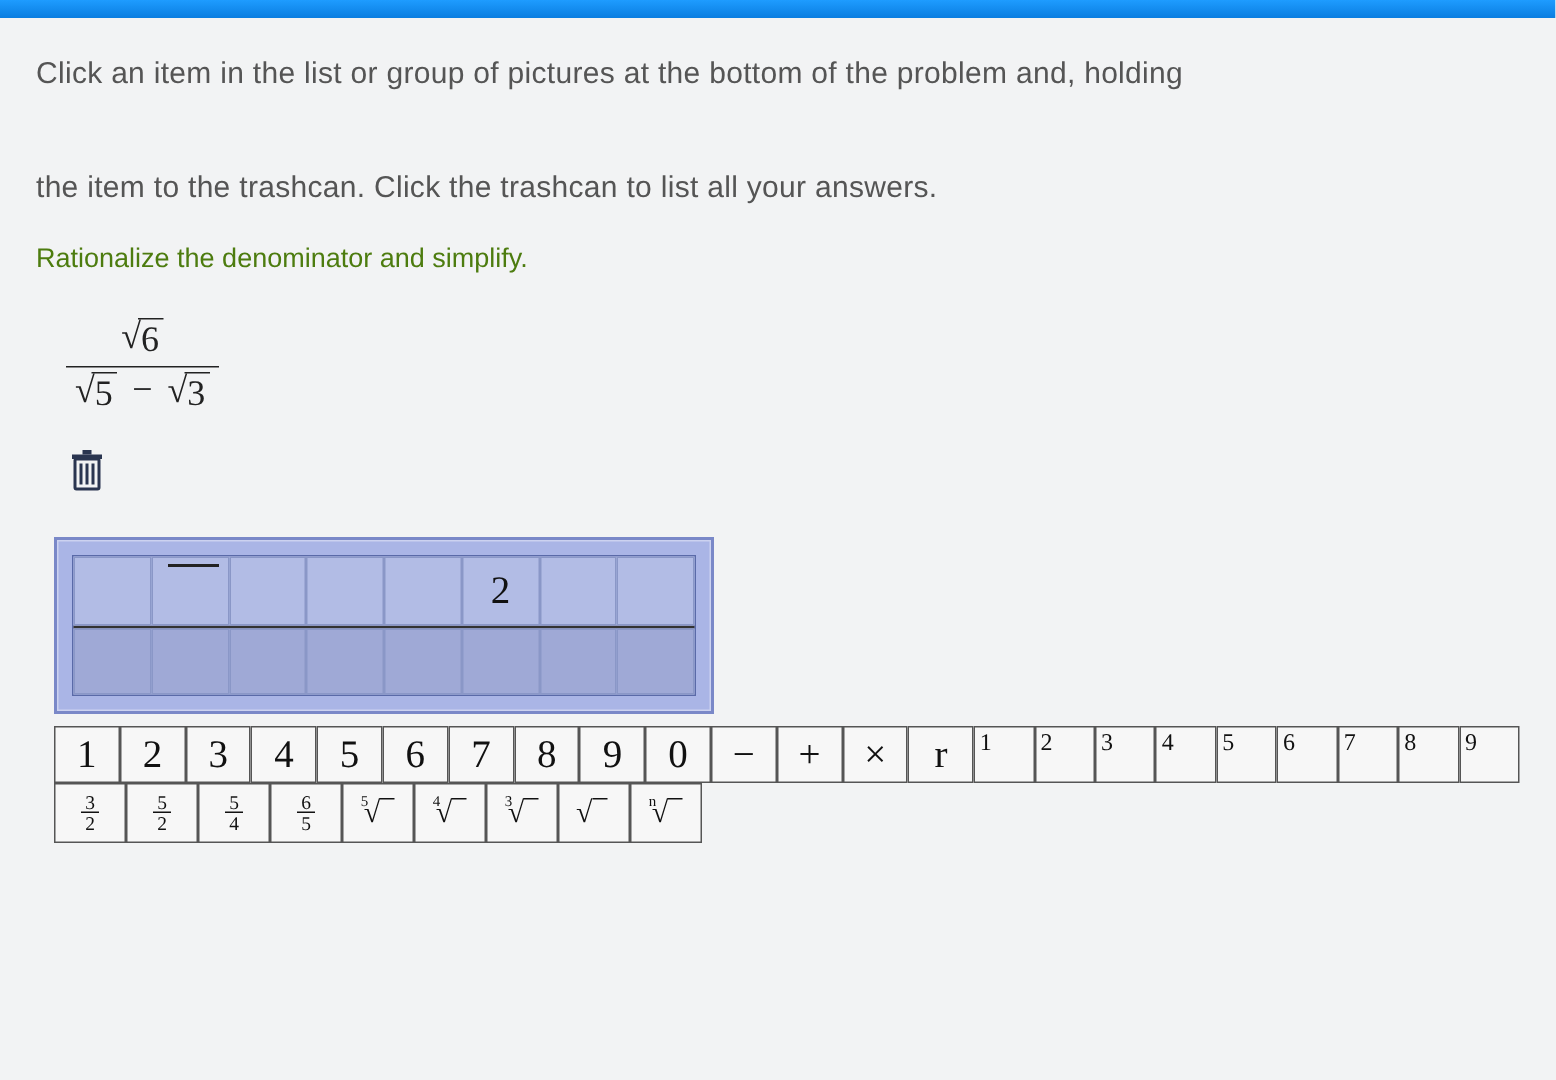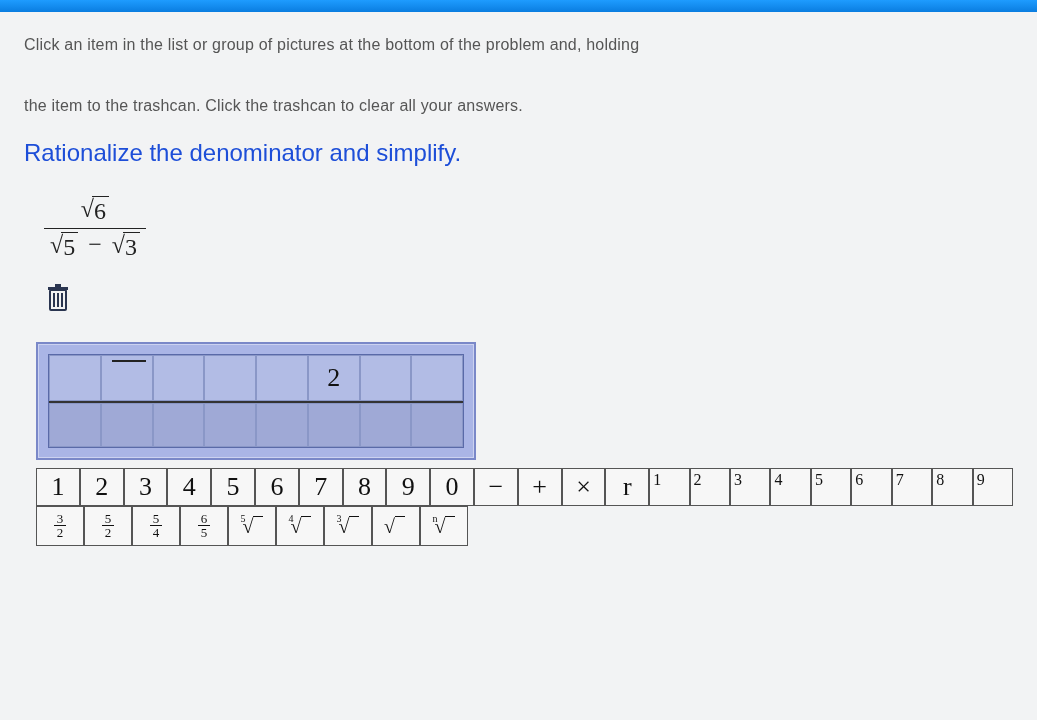--- a/index.html
+++ b/index.html
@@ -11,29 +11,29 @@
     overflow: hidden;
   }
   .top-bar {
     height: 12px;
     background: linear-gradient(#1e9cff, #0a7de0);
   }
   .content {
     padding: 18px 24px 0 24px;
   }
   .instructions {
-    font-size: 16px;
+    font-size: 20px;
     line-height: 1.9;
     color: #555;
     letter-spacing: 0.2px;
   }
   .prompt {
     margin-top: 18px;
-    font-size: 24px;
-    color: #1d4ed8;
+    font-size: 18px;
+    color: #4d7c0f;
   }
   .expression {
     margin-top: 28px;
     margin-left: 20px;
     font-family: "Times New Roman", serif;
     font-size: 24px;
     color: #222;
     display: inline-block;
     text-align: center;
   }
@@ -134,21 +134,21 @@
 </head>
 <body>
 
 <div class="top-bar"></div>
 
 <div class="content">
 
   <div class="instructions">
     <span>Click an item in the list or group of pictures at the bottom of the problem and, holding</span><br>
     <br>
-    <span>the item to the trashcan. Click the trashcan to clear all your answers.</span>
+    <span>the item to the trashcan. Click the trashcan to list all your answers.</span>
   </div>
 
   <div class="prompt">Rationalize the denominator and simplify.</div>
 
   <div class="expression">
     <span class="frac">
       <span class="num">
         <span class="sqrt">
             <span class="rad-sign">√</span>
             <span class="radicand">6</span>

